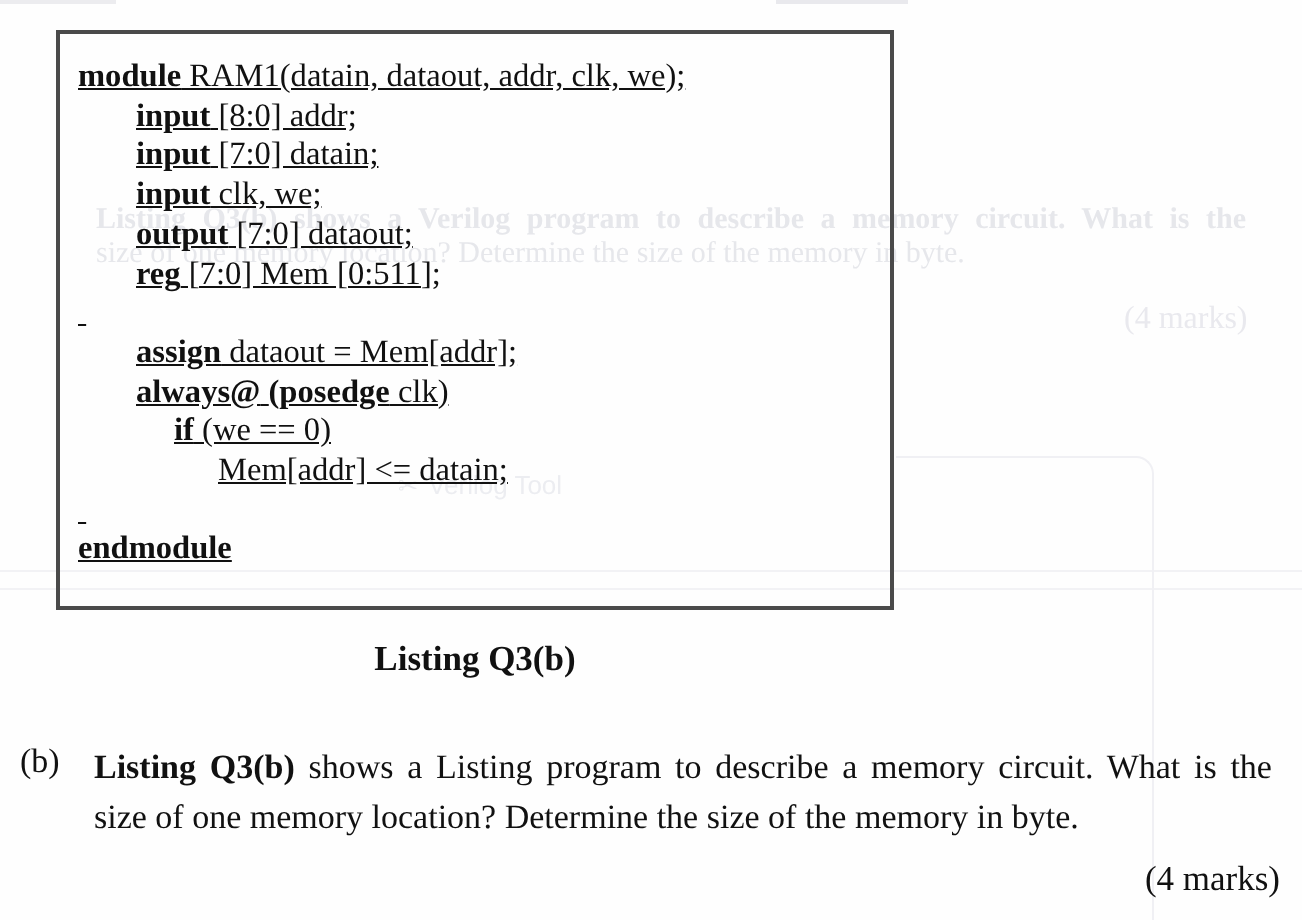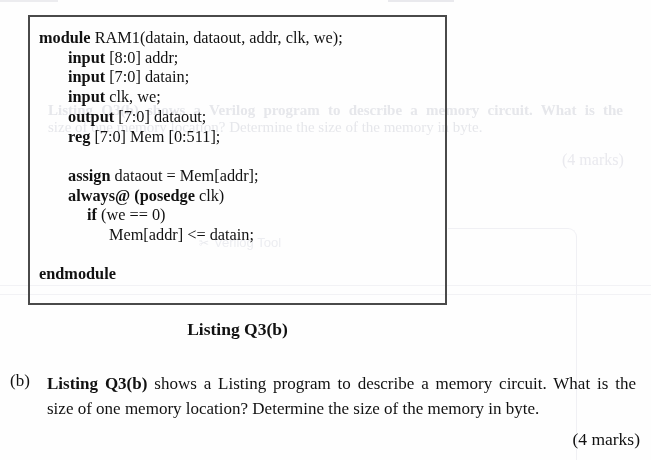--- a/index.html
+++ b/index.html
@@ -24,21 +24,21 @@
   .ghost-marks{left:562px;top:151px;font-size:16px;color:#e9e9ee;}
   .ghost-snip{left:199px;top:235px;font-family:"Liberation Sans","DejaVu Sans",sans-serif;
     font-size:13px;color:#ecedf1;display:flex;align-items:center;gap:5px;}
   .snip-ico{font-size:12px;color:#e9eaee;line-height:1;}
   
   .listing-box{
     position:absolute;left:28px;top:15px;width:419px;height:290px;
     box-sizing:border-box;border:2px solid #4a4a4a;background:transparent;
   }
   .code{position:absolute;left:0;top:0;right:0;bottom:0;
-    padding:11px 4px 0 9px;font-size:16.3px;line-height:19.7px;white-space:pre;}
+    padding:11px 4px 0 9px;font-size:16.3px;line-height:19.7px;white-space:pre;text-decoration:underline;}
   .code-line{min-height:19.7px;}
   .kw{font-weight:bold;}
   
   .caption{position:absolute;left:28px;top:319px;width:419px;text-align:center;
     font-weight:bold;font-size:17.5px;}
   
   .q-label{position:absolute;left:10px;top:371px;font-size:17px;}
   .q-text{position:absolute;left:47px;top:371px;width:589px;font-size:17px;line-height:25px;}
   .q-line{min-height:25px;}
   .q-just{text-align:justify;text-align-last:justify;}

